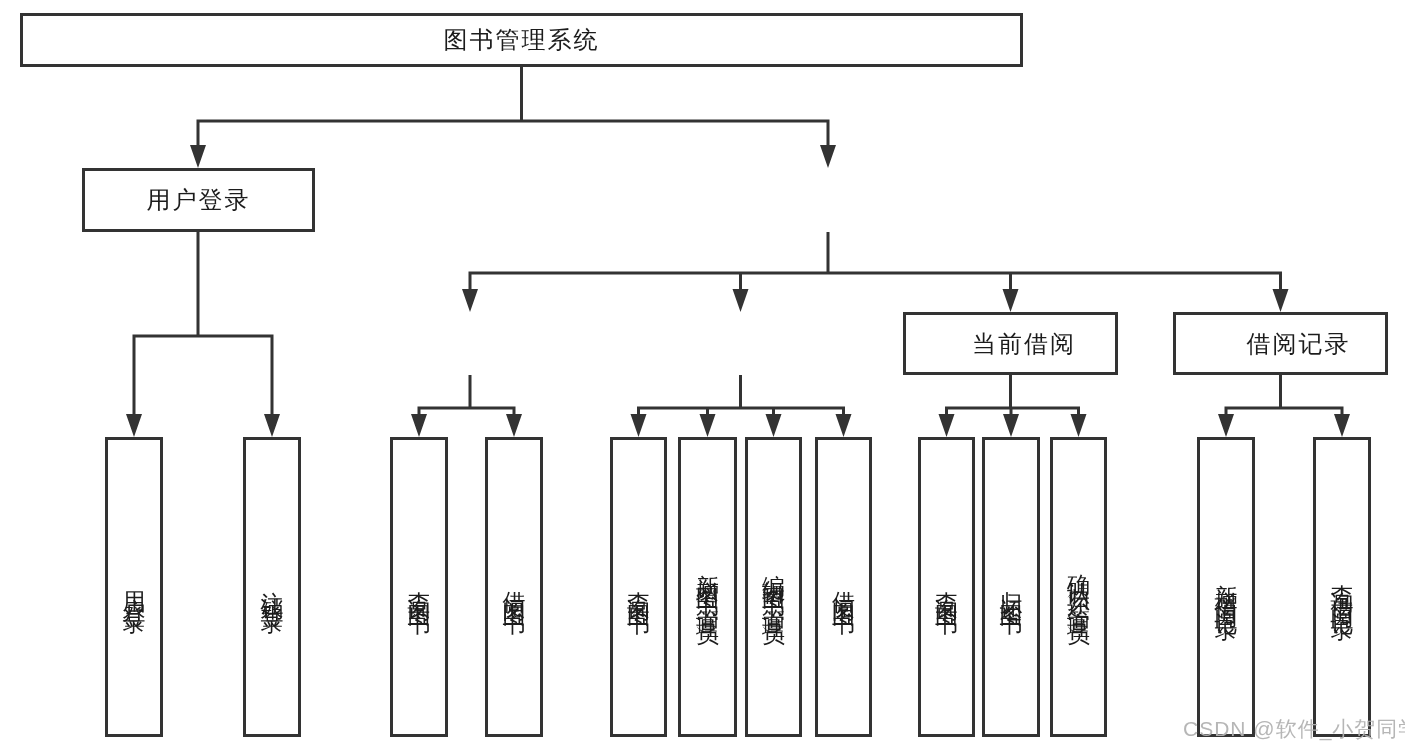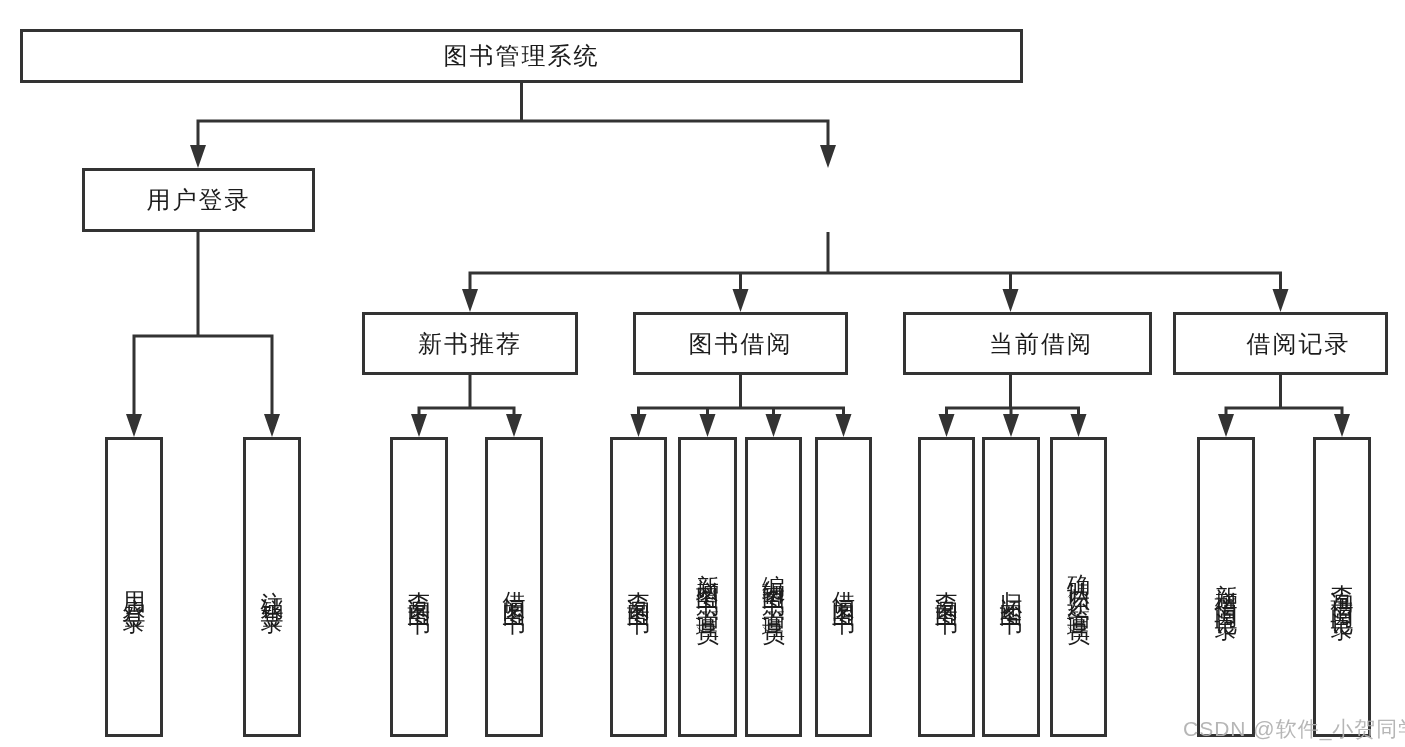--- a/index.html
+++ b/index.html
@@ -68,27 +68,25 @@
          M1002.5 289 L1018.5 289 L1010.5 312 Z M1272.5 289 L1288.5 289 L1280.5 312 Z
          M126 414 L142 414 L134 437 Z M264 414 L280 414 L272 437 Z
          M411 414 L427 414 L419 437 Z M506 414 L522 414 L514 437 Z
          M630.5 414 L646.5 414 L638.5 437 Z M699.5 414 L715.5 414 L707.5 437 Z
          M765.5 414 L781.5 414 L773.5 437 Z M835.5 414 L851.5 414 L843.5 437 Z
          M938.5 414 L954.5 414 L946.5 437 Z M1003 414 L1019 414 L1011 437 Z
          M1070.5 414 L1086.5 414 L1078.5 437 Z
          M1218 414 L1234 414 L1226 437 Z M1334 414 L1350 414 L1342 437 Z"></path>
   </svg>
 
-  <div class="hnode" style="left:20px;top:13px;width:1003px;height:54px;margin-top:16px;">图书管理系统</div>
+  <div class="hnode" style="left:20px;top:13px;width:1003px;height:54px;">图书管理系统</div>
 
   <div class="hnode" style="left:82px;top:168px;width:233px;height:64px;">用户登录</div>
 
-  <div class="hnode" style="left:362px;top:312px;width:216px;height:63px;">新书推荐</div>
-  <div class="hnode" style="left:633px;top:312px;width:215px;height:63px;">图书借阅</div>
-  <div class="hnode" style="left:903px;top:312px;width:249px;height:63px;padding-left:27px;">当前借阅</div>
+  <div class="hnode" style="left:903px;top:312px;width:215px;height:63px;padding-left:27px;">当前借阅</div>
   <div class="hnode" style="left:1173px;top:312px;width:215px;height:63px;padding-left:36px;">借阅记录</div>
 
   <div class="leaf" style="left:105px;width:58px;">
     <span>用户登录</span>
   </div>
   <div class="leaf" style="left:243px;width:58px;">
     <span>注销登录</span>
   </div>
 
   <div class="leaf" style="left:390px;width:58px;">

